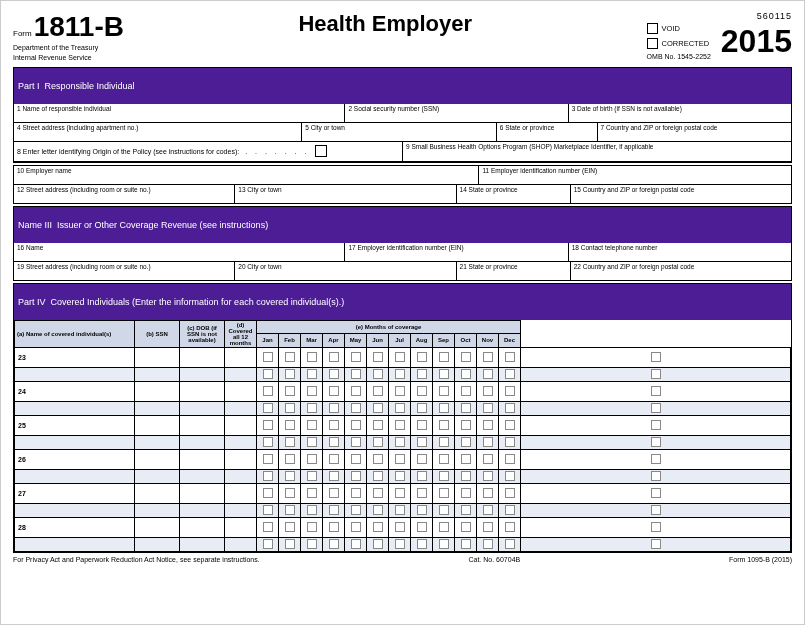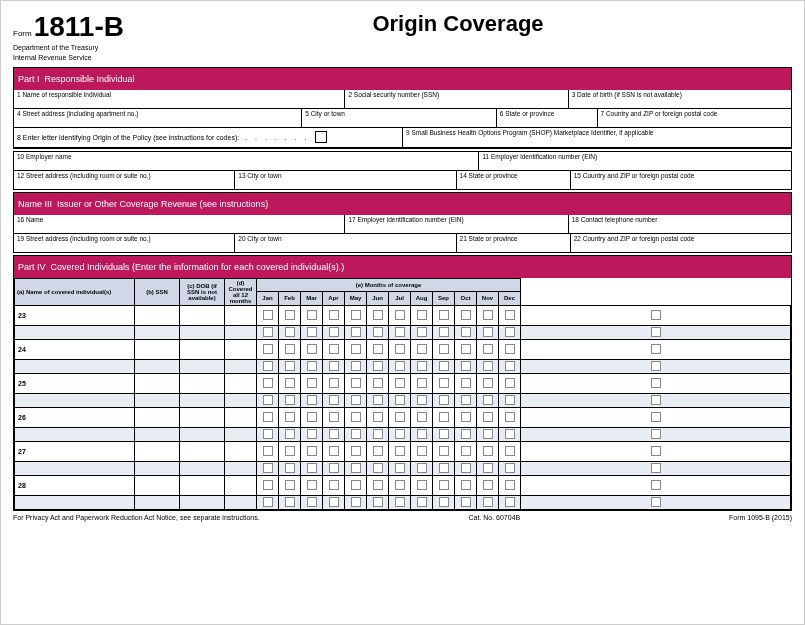--- a/index.html
+++ b/index.html
@@ -20,21 +20,21 @@
 
     .header-right { display: flex; flex-direction: column; align-items: flex-end; font-size: 7.5px; }
     .omb { font-size: 7px; text-align: right; }
     .void-corrected { display: flex; flex-direction: column; gap: 4px; margin-bottom: 2px; }
     .checkbox-row { display: flex; align-items: center; gap: 4px; }
     .cb { width: 11px; height: 11px; border: 1px solid #000; display: inline-block; }
     .year-big { font-size: 32px; font-weight: bold; text-align: right; }
     .serial { font-size: 9px; text-align: right; letter-spacing: 1px; margin-bottom: 2px; }
 
     
-    .part-header { background: #be185d; color: #fff; font-weight: bold; font-size: 9px; padding: 6px 4px; margin: 0; }
+    .part-header { background: #4c1d95; color: #fff; font-weight: bold; font-size: 9px; padding: 13px 4px; margin: 0; }
     .part-header span { font-weight: normal; }
 
     
     .grid-row { display: flex; border-bottom: 1px solid #000; }
     .grid-row:last-of-type { border-bottom: none; }
     .cell { border-right: 1px solid #000; padding: 1px 3px; flex: 1; font-size: 7px; min-height: 18px; }
     .cell:last-child { border-right: none; }
     .cell-label { font-size: 6.5px; color: #000; }
 
     
@@ -78,23 +78,40 @@
         <span class="form-word">Form</span>
         <span class="form-big">1811-B</span>
       </div>
       <div class="irs-sub">
         <div>Department of the Treasury</div>
         <div>Internal Revenue Service</div>
       </div>
     </div>
 
     <div class="header-center">
-      <div class="title-main">Origin Coverage</div>
-    </div>
-
+      <div class="title-main">Health Employer</div>
+    </div>
+
+    <div class="header-right">
+      <div class="serial">560115</div>
+      <div style="display:flex; gap:10px; align-items:flex-start;">
+        <div class="void-corrected">
+          <div class="checkbox-row">
+            <div class="cb"></div>
+            <span>VOID</span>
+          </div>
+          <div class="checkbox-row">
+            <div class="cb"></div>
+            <span>CORRECTED</span>
+          </div>
+          <div class="omb">OMB No. 1545-2252</div>
+        </div>
+        <div class="year-big">2015</div>
+      </div>
+    </div>
   </div>
 
   <div class="part1">
     <div class="part-header">
       <span>Part I</span>&nbsp;&nbsp;<span>Responsible Individual</span>
     </div>
     <div class="grid-row">
       <div class="cell" style="flex:3;">
         <div class="cell-label">1  Name of responsible individual</div>
       </div>

